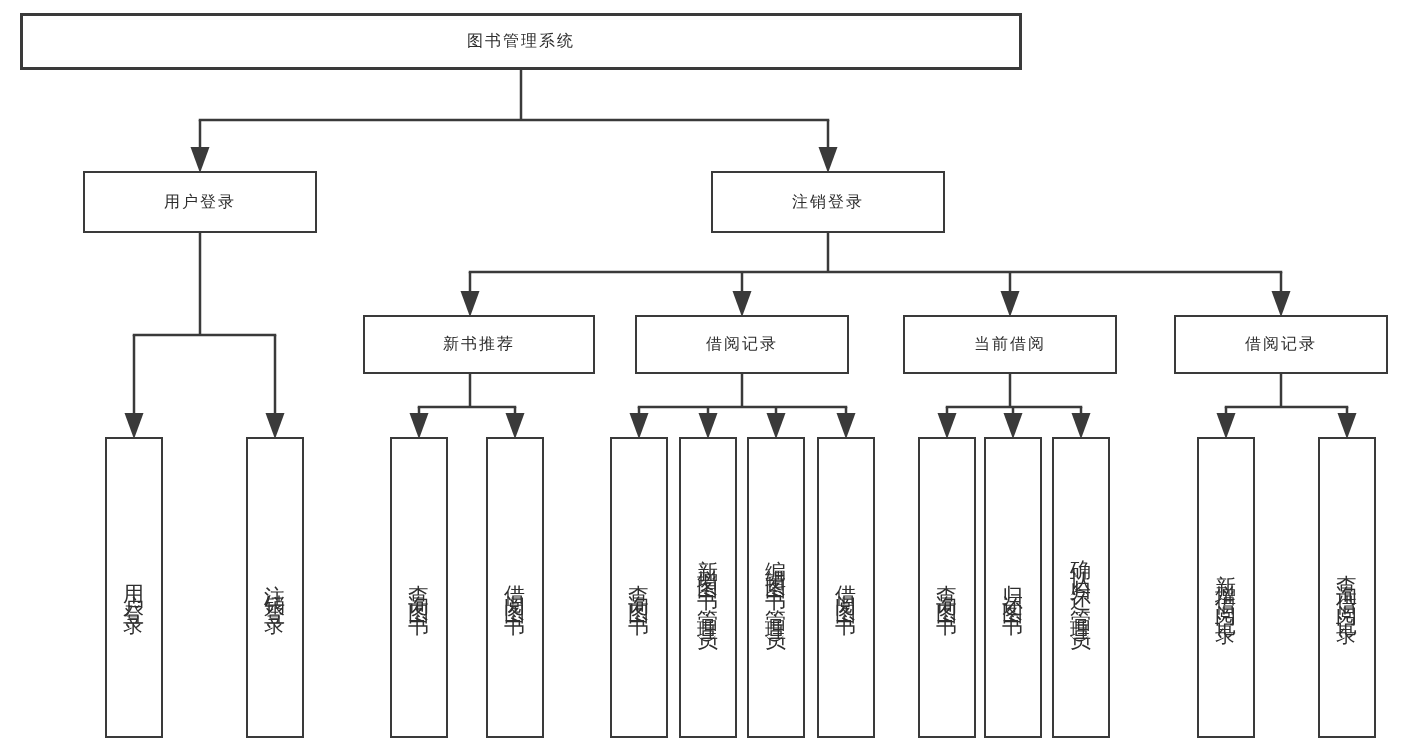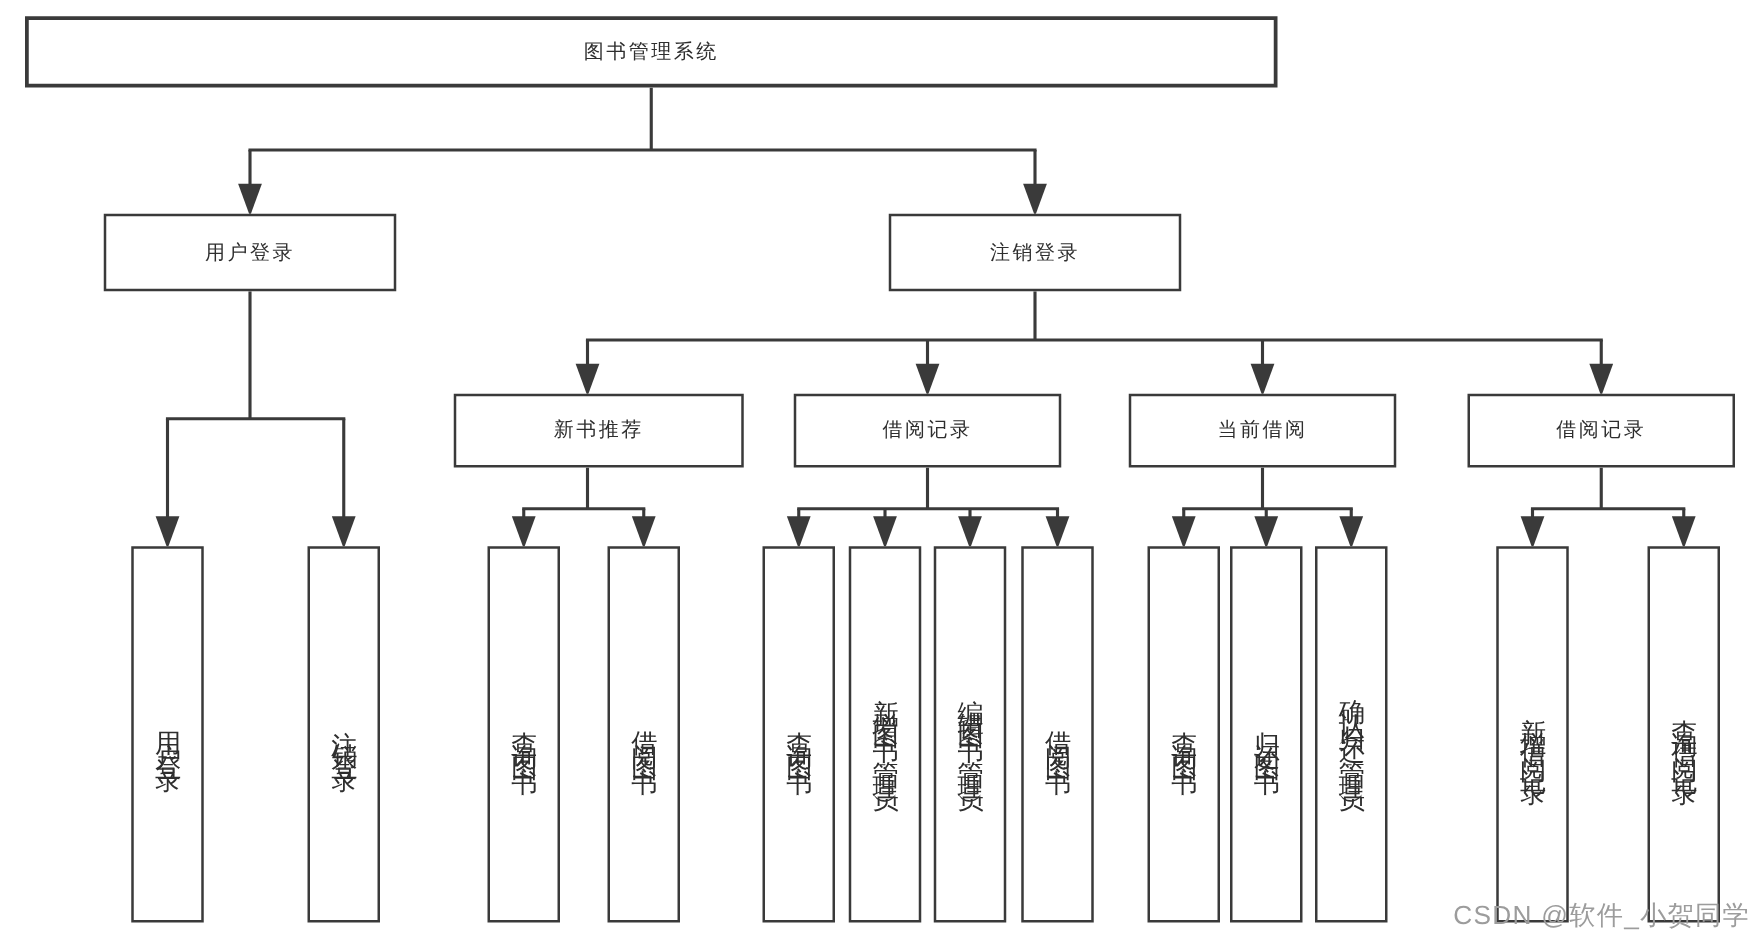--- a/index.html
+++ b/index.html
@@ -156,14 +156,13 @@
     <span>确认归还（管理员）</span>
   </div>
 
   <div class="box vbox" style="left:1197px;top:437px;width:58px;height:301px;">
     <span>新增借阅记录</span>
   </div>
   <div class="box vbox" style="left:1318px;top:437px;width:58px;height:301px;">
     <span>查询借阅记录</span>
   </div>
 
-  <div class="watermark">CSDN @软件_小贺同学</div>
 </div>
 
 </body></html>

